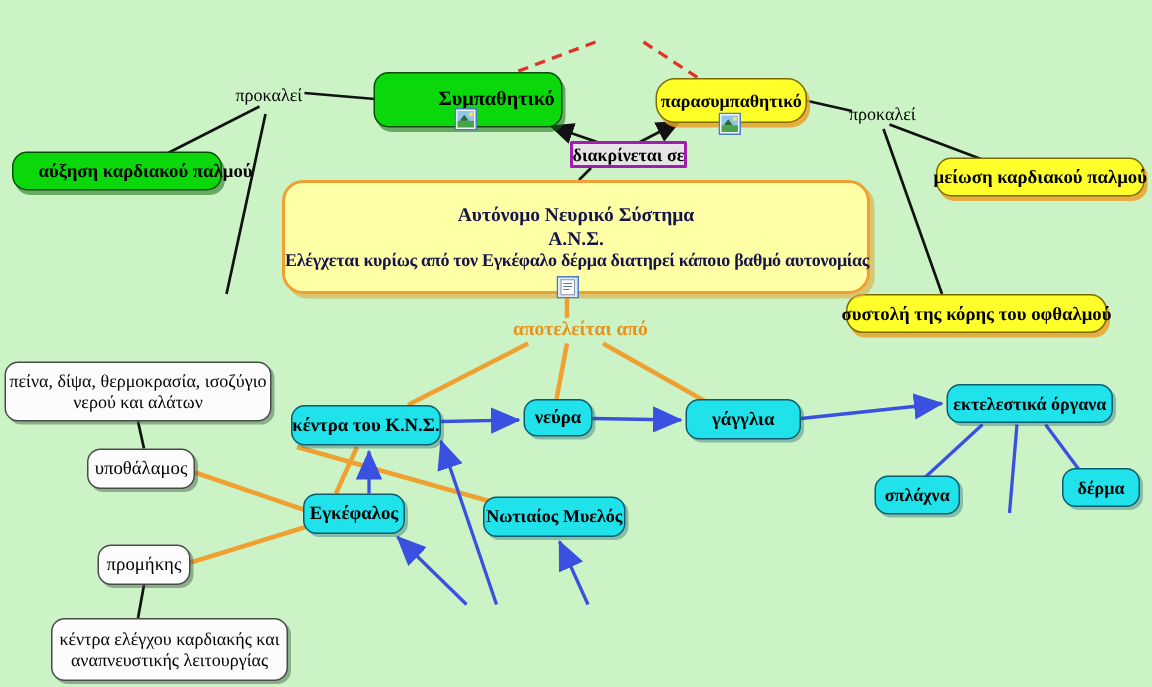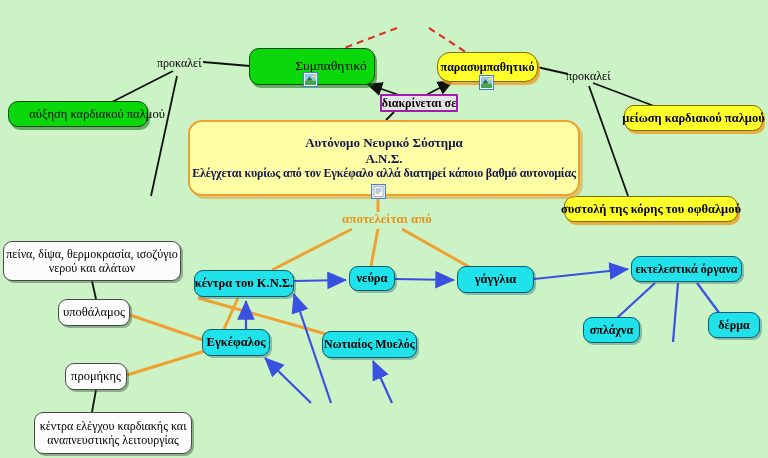--- a/index.html
+++ b/index.html
@@ -11,21 +11,21 @@
   }
   svg.links{position:absolute;left:0;top:0;z-index:1;}
   .node{
     position:absolute;z-index:2;box-sizing:border-box;
     display:flex;align-items:center;justify-content:center;
     text-align:center;line-height:1.2;white-space:nowrap;
   }
   .wrap{white-space:normal;}
   .green{
     background:#0bd80b;border:1.6px solid #0a4d0a;border-radius:10px;
-    box-shadow:2px 3px 0 rgba(20,110,20,.55);font-weight:normal;padding-left:38px;
+    box-shadow:2px 3px 0 rgba(20,110,20,.55);font-weight:bold;padding-left:38px;
   }
   .yellow{
     background:#ffff2a;border:1.4px solid #7d6c00;border-radius:10px;
     box-shadow:2px 3px 0 rgba(235,160,40,.85);font-weight:bold;
   }
   .cyan{
     background:#1fe2ea;border:1.6px solid #0a5c70;border-radius:9px;
     box-shadow:2px 2px 0 rgba(10,90,110,.35);font-weight:bold;
   }
   .white-note{
@@ -114,27 +114,27 @@
   <div class="node yellow" style="left:437px;top:52px;width:101px;height:30px;font-size:12px;border-radius:13px;">παρασυμπαθητικό</div>
 
   <div class="link-label" style="left:157px;top:56px;">προκαλεί</div>
   <div class="link-label" style="left:566px;top:69px;">προκαλεί</div>
   <div class="node diakrinetai" style="left:380px;top:94px;width:78px;height:18px;font-size:12px;">διακρίνεται σε</div>
   <div class="link-label orange-label" style="left:342px;top:211px;">αποτελείται από</div>
 
   <div class="node green" style="left:8px;top:101px;width:140px;height:26px;font-size:12.5px;">αύξηση καρδιακού παλμού</div>
 
   <div class="node yellow" style="left:624px;top:105px;width:139px;height:26px;font-size:12.5px;">μείωση καρδιακού παλμού</div>
-  <div class="node yellow" style="left:564px;top:196px;width:174px;height:26px;font-size:12.5px;">συστολή της κόρης του οφθαλμού</div>
+  <div class="node yellow" style="left:564px;top:196px;width:174px;height:26px;font-size:12.5px;border-radius:11px;">συστολή της κόρης του οφθαλμού</div>
 
   <div class="node central" style="left:188px;top:120px;width:392px;height:76px;">
     <div class="inner">
       <div class="l1">Αυτόνομο Νευρικό Σύστημα</div>
       <div class="l2">Α.Ν.Σ.</div>
-      <div class="l3">Ελέγχεται κυρίως από τον Εγκέφαλο αλλά διατηρεί κάποιο βαθμό αυτονομίας</div>
+      <div class="l3">Ελέγχεται κυρίως από τον Εγκέφαλο δέρμα διατηρεί κάποιο βαθμό αυτονομίας</div>
     </div>
   </div>
 
   <div class="node cyan" style="left:194px;top:270px;width:100px;height:27px;font-size:12.5px;">κέντρα του Κ.Ν.Σ.</div>
   <div class="node cyan" style="left:349px;top:266px;width:46px;height:25px;font-size:12.5px;">νεύρα</div>
   <div class="node cyan" style="left:457px;top:266px;width:77px;height:27px;font-size:12.5px;">γάγγλια</div>
   <div class="node cyan" style="left:631px;top:256px;width:111px;height:26px;font-size:12px;">εκτελεστικά όργανα</div>
 
   <div class="node cyan" style="left:583px;top:317px;width:57px;height:26px;font-size:12px;">σπλάχνα</div>
   <div class="node cyan" style="left:708px;top:312px;width:52px;height:26px;font-size:12px;">δέρμα</div>

